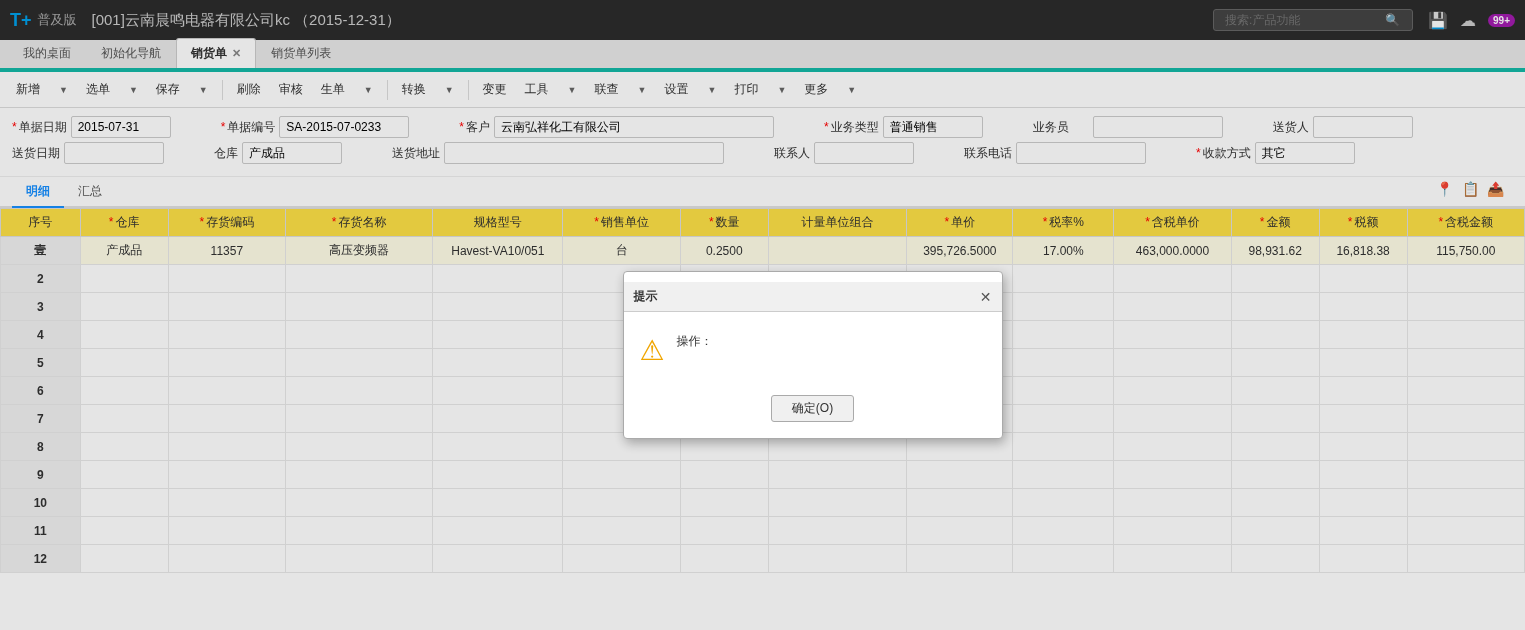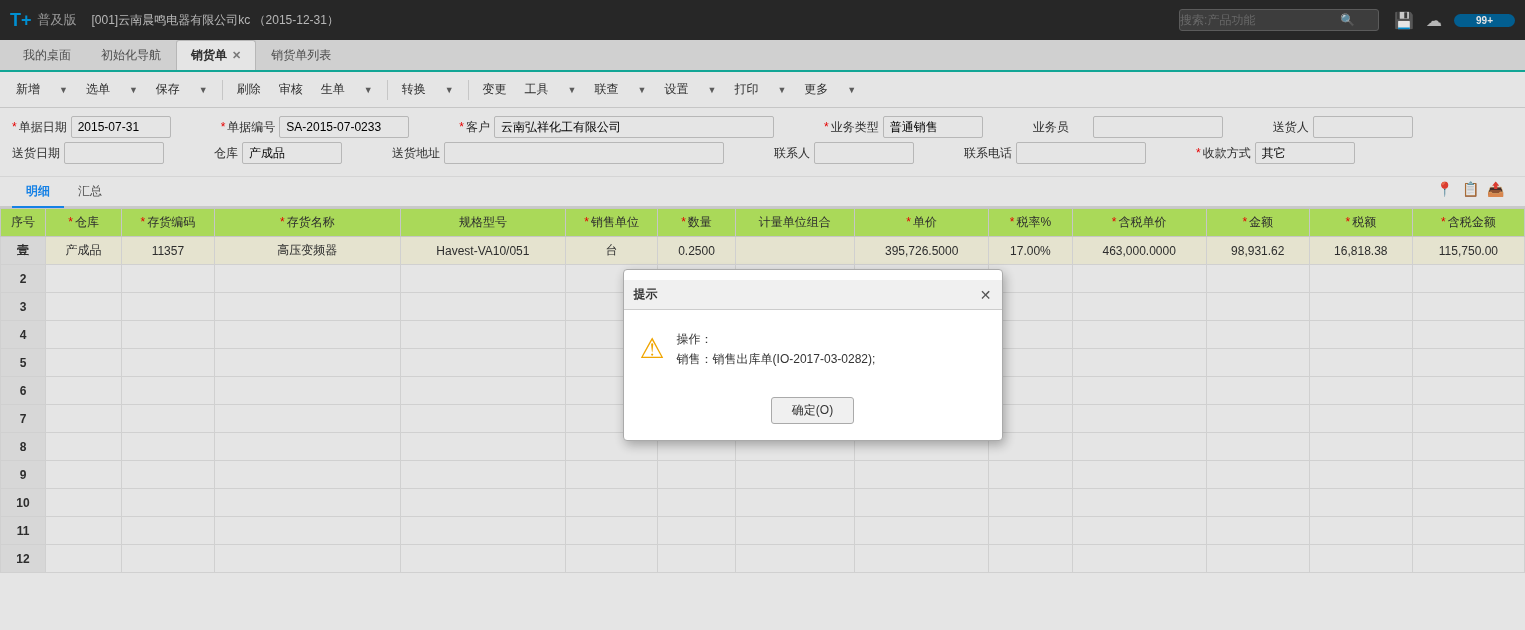--- a/index.html
+++ b/index.html
@@ -20,30 +20,30 @@
       color: #00a0e9;
       margin-right: 6px;
     }
     .title-edition {
       color: #aaa;
       font-size: 13px;
       margin-right: 15px;
     }
     .title-company {
       color: #ccc;
-      font-size: 12px;
+      font-size: 15px;
       flex: 1;
     }
     .title-search {
       display: flex;
       align-items: center;
       background: #444;
       border: 1px solid #666;
       border-radius: 3px;
-      padding: 3px 0;
+      padding: 3px 11px;
       width: 200px;
     }
     .title-search input {
       background: transparent;
       border: none;
       color: #aaa;
       outline: none;
       width: 160px;
       font-size: 12px;
     }
@@ -52,35 +52,35 @@
       gap: 12px;
       margin-left: 15px;
       align-items: center;
     }
     .title-icon {
       color: #ccc;
       cursor: pointer;
       font-size: 16px;
     }
     .notification-badge {
-      background: #0369a1;
+      background: #a21caf;
       color: white;
       border-radius: 8px;
-      padding: 1px 22px;
+      padding: 1px 5px;
       font-size: 10px;
       font-weight: bold;
     }
 
     
     .tab-bar {
       background: #e8e8e8;
       height: 32px;
       display: flex;
       align-items: flex-end;
-      border-bottom: 2px solid #14b8a6;
+      border-bottom: 4px solid #14b8a6;
       padding: 0 8px;
       text-align: center;
     }
     .tab-item {
       padding: 6px 14px;
       cursor: pointer;
       border: 1px solid transparent;
       border-bottom: none;
       border-radius: 3px 3px 0 0;
       color: #555;
@@ -202,23 +202,23 @@
       flex: 1;
       overflow: auto;
       position: relative;
     }
     .data-table {
       width: 100%;
       border-collapse: collapse;
       font-size: 12px;
     }
     .data-table th {
-      background: #bef264;
+      background: #fde047;
       border: 1px solid #ddd;
-      padding: 5px 2px;
+      padding: 5px 20px;
       text-align: center;
       color: #333;
       white-space: nowrap;
       font-weight: normal;
     }
     .data-table th .required-star {
       color: red;
     }
     .data-table td {
       border: 1px solid #e8e8e8;
@@ -717,20 +717,19 @@
 <div class="dialog-overlay">
   <div class="dialog" style="margin-top: 80px; margin-left: 100px;">
     <div class="dialog-titlebar">
       <span class="dialog-title">提示</span>
       <span class="dialog-close">✕</span>
     </div>
     <div class="dialog-body">
       <span class="dialog-warn-icon">⚠</span>
       <div class="dialog-text">
         <div>操作：</div>
-        <div>销售：销售出库单(IO-2017-03-0282);</div>
       </div>
     </div>
     <div class="dialog-footer">
       <button class="dialog-btn">确定(O)</button>
     </div>
   </div>
 </div>
 
 </body></html>

